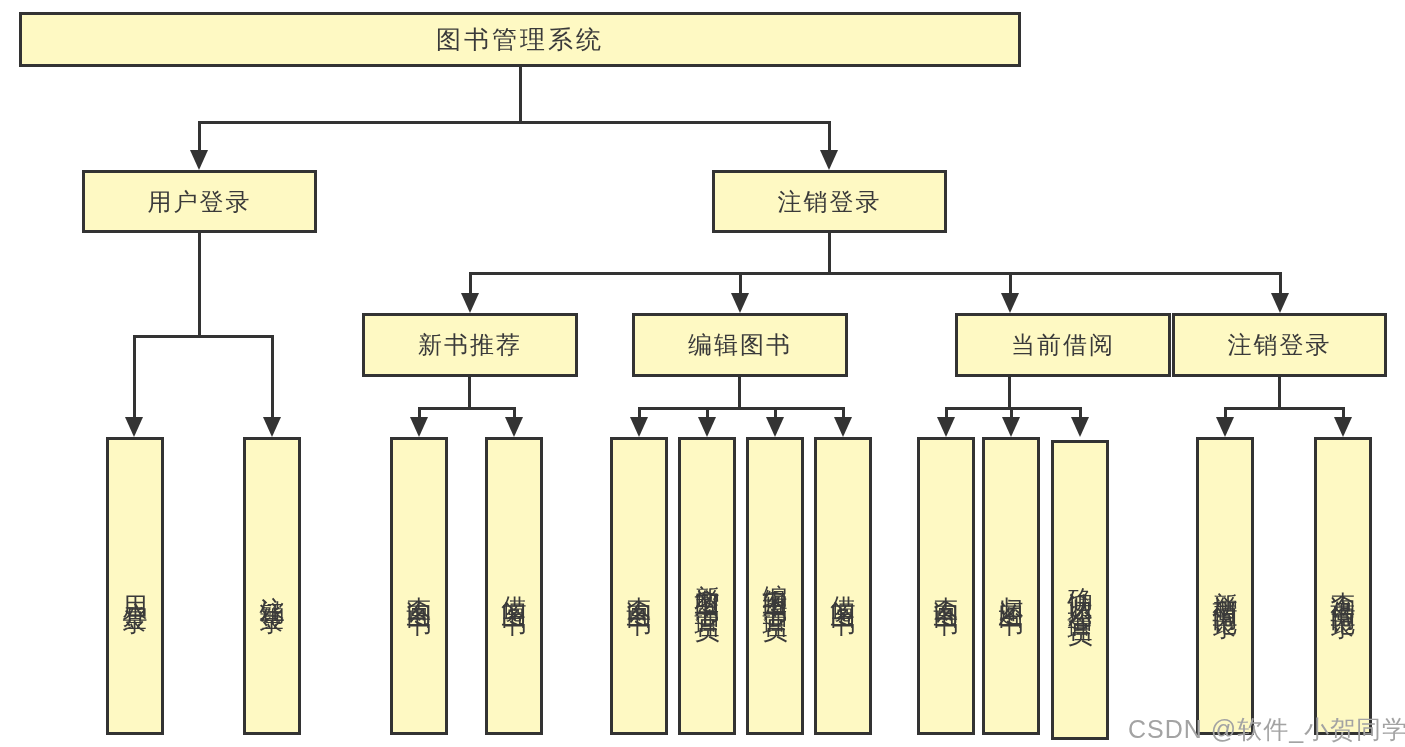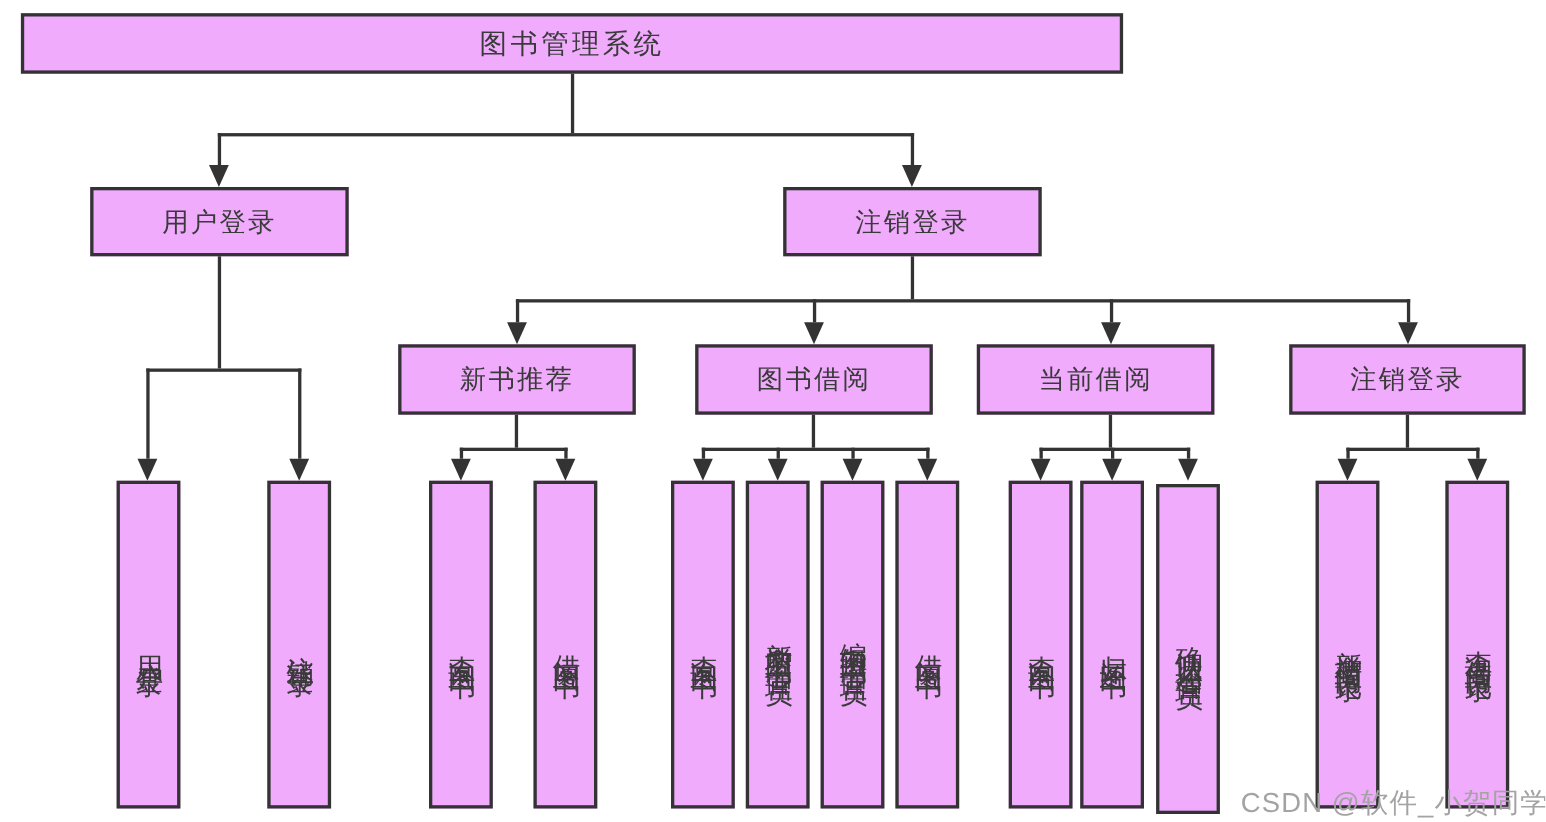--- a/index.html
+++ b/index.html
@@ -14,21 +14,21 @@
     width:1405px;height:747px;
     background:var(--bg);
     overflow:hidden;
     font-family:"Liberation Sans","DejaVu Sans",sans-serif;
     color:var(--text);
   }
   .box{
     position:absolute;
     box-sizing:border-box;
     border:3px solid var(--line);
-    background:#f0abfc;
+    background:#fef9c3;
     display:flex;
     align-items:center;
     justify-content:center;
     text-align:center;
   }
   .hlabel{font-size:24px;letter-spacing:2px;}
   .title{font-size:25px;letter-spacing:3px;}
   .vbox{
     writing-mode:vertical-rl;
     text-orientation:mixed;
@@ -79,22 +79,22 @@
   <div class="arrow" style="left:272px;top:335px;height:102px;"></div>
 
   <div class="vline" style="left:828px;top:233px;height:39px;"></div>
   <div class="hline" style="left:469px;top:272px;width:813px;"></div>
   <div class="arrow" style="left:470px;top:272px;height:41px;"></div>
   <div class="arrow" style="left:740px;top:272px;height:41px;"></div>
   <div class="arrow" style="left:1010px;top:272px;height:41px;"></div>
   <div class="arrow" style="left:1280px;top:272px;height:41px;"></div>
 
   <div class="box hlabel" style="left:362px;top:313px;width:216px;height:64px;">新书推荐</div>
-  <div class="box hlabel" style="left:632px;top:313px;width:216px;height:64px;">图书借阅</div>
-  <div class="box hlabel" style="left:888px;top:313px;width:216px;height:64px;">当前借阅</div>
+  <div class="box hlabel" style="left:632px;top:313px;width:216px;height:64px;">编辑图书</div>
+  <div class="box hlabel" style="left:955px;top:313px;width:216px;height:64px;">当前借阅</div>
   <div class="box hlabel" style="left:1172px;top:313px;width:215px;height:64px;">注销登录</div>
 
   <div class="vline" style="left:468px;top:377px;height:30px;"></div>
   <div class="hline" style="left:418px;top:407px;width:98px;"></div>
   <div class="arrow" style="left:419px;top:407px;height:30px;"></div>
   <div class="arrow" style="left:514px;top:407px;height:30px;"></div>
 
   <div class="vline" style="left:738px;top:377px;height:30px;"></div>
   <div class="hline" style="left:638px;top:407px;width:207px;"></div>
   <div class="arrow" style="left:639px;top:407px;height:30px;"></div>

